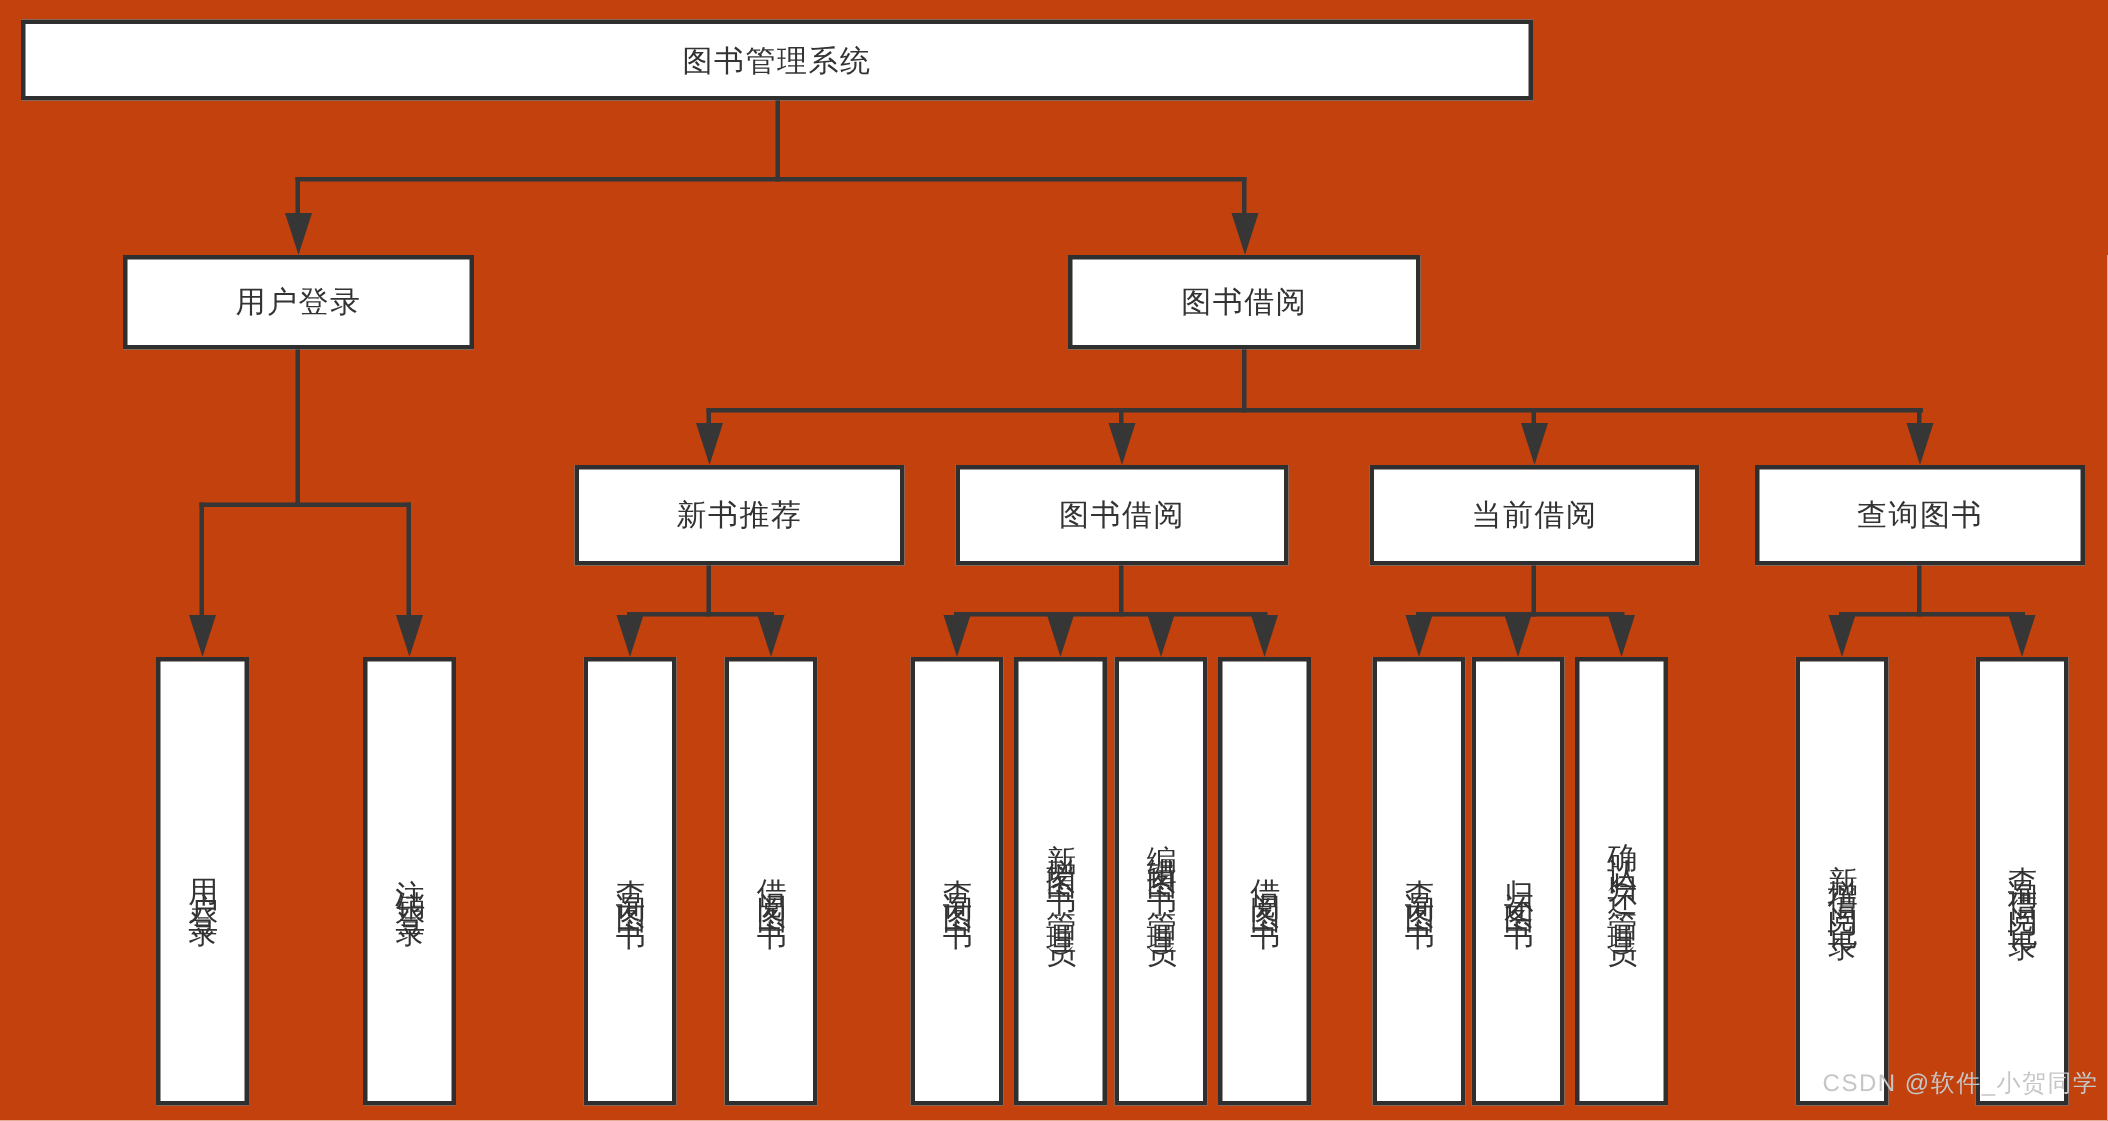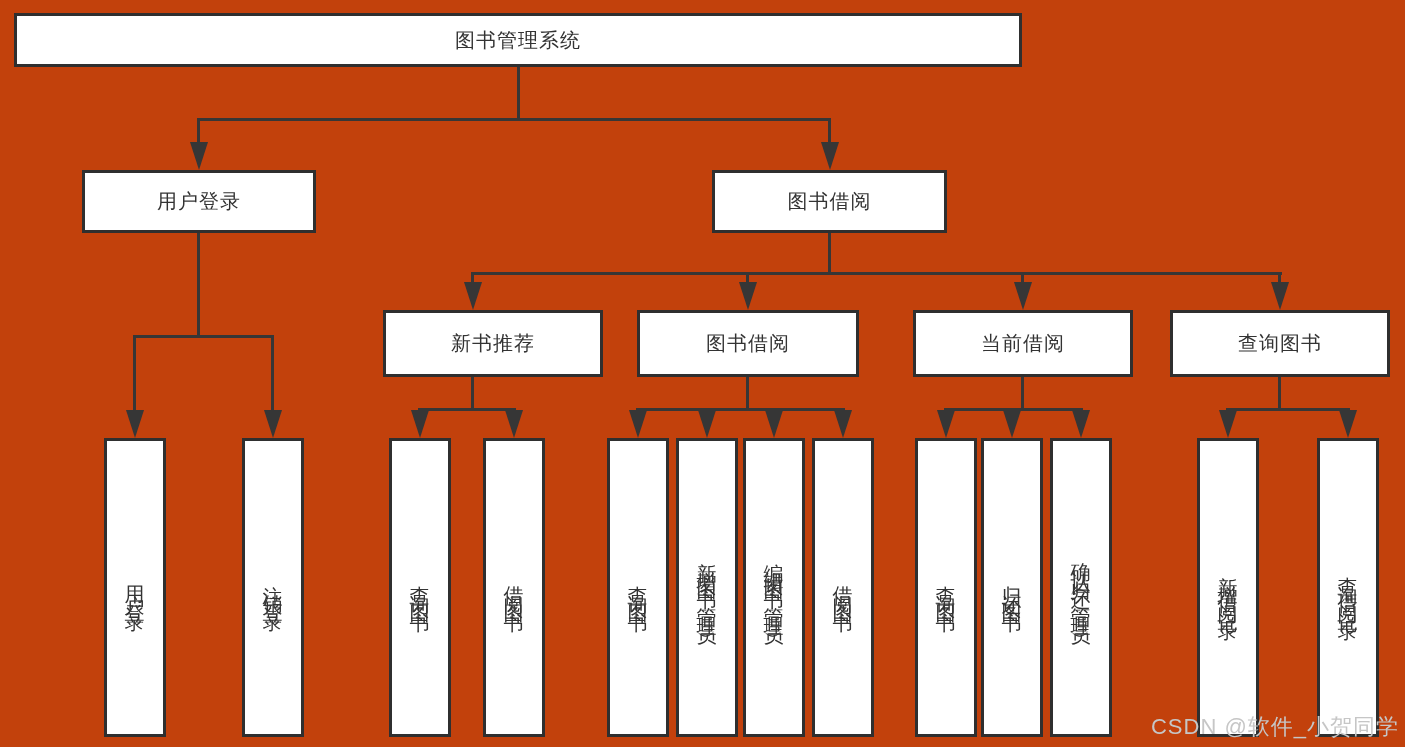--- a/index.html
+++ b/index.html
@@ -54,21 +54,21 @@
     position:absolute;
     width:0;height:0;
     border-left:9px solid transparent;
     border-right:9px solid transparent;
     border-top:28px solid var(--line);
   }
   
   .watermark{
     position:absolute;
     right:6px;top:712px;
-    font-size:22px;
+    font-size:16px;
     color:var(--wm);
     letter-spacing:1px;
     z-index:5;
     white-space:nowrap;
   }
 </style>
 </head>
 <body>
 
 <div class="canvas">

